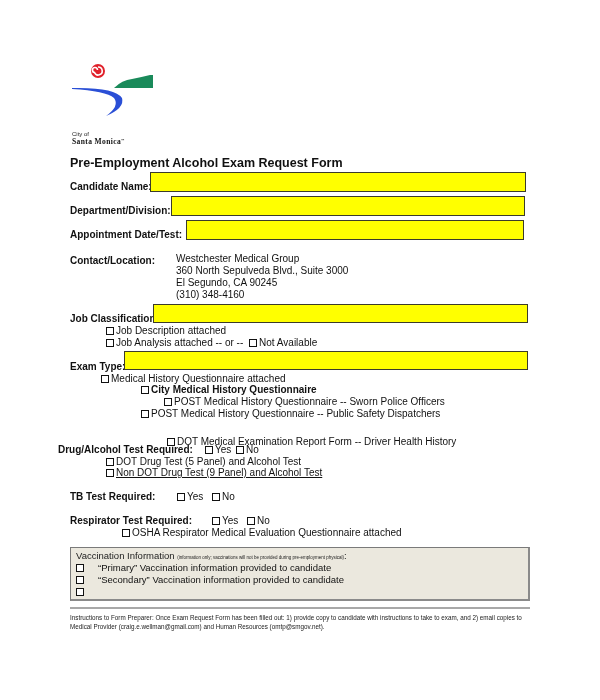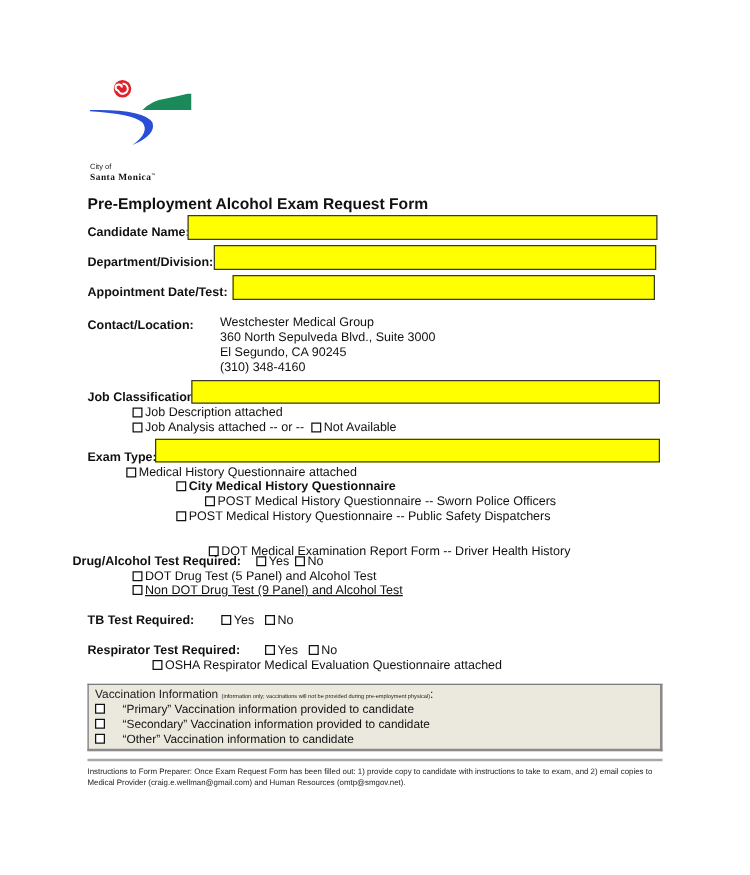--- a/index.html
+++ b/index.html
@@ -122,19 +122,19 @@
   <div class="vacc-head">
     <span>Vaccination Information</span> <small>(information only; vaccinations will not be provided during pre-employment physical)</small><span>:</span>
   </div>
   <div class="vacc-row" style="top:14px;">
     <span class="cb"></span><span>“Primary”  Vaccination information provided to candidate</span>
   </div>
   <div class="vacc-row" style="top:26px;">
     <span class="cb"></span><span>“Secondary”  Vaccination information provided to candidate</span>
   </div>
   <div class="vacc-row" style="top:38px;">
-    <span class="cb"></span><span>“Other” Vaccination information to candidate</span>
+    <span class="cb"></span>
   </div>
 </div>
 
 <div class="abs divider"></div>
 
 <div class="abs instr">Instructions to Form Preparer:  Once Exam Request Form has been filled out: 1) provide copy to candidate with instructions to take to exam, and 2) email copies to Medical Provider (craig.e.wellman@gmail.com) and Human Resources (omtp@smgov.net).</div>
 
 </body></html>

